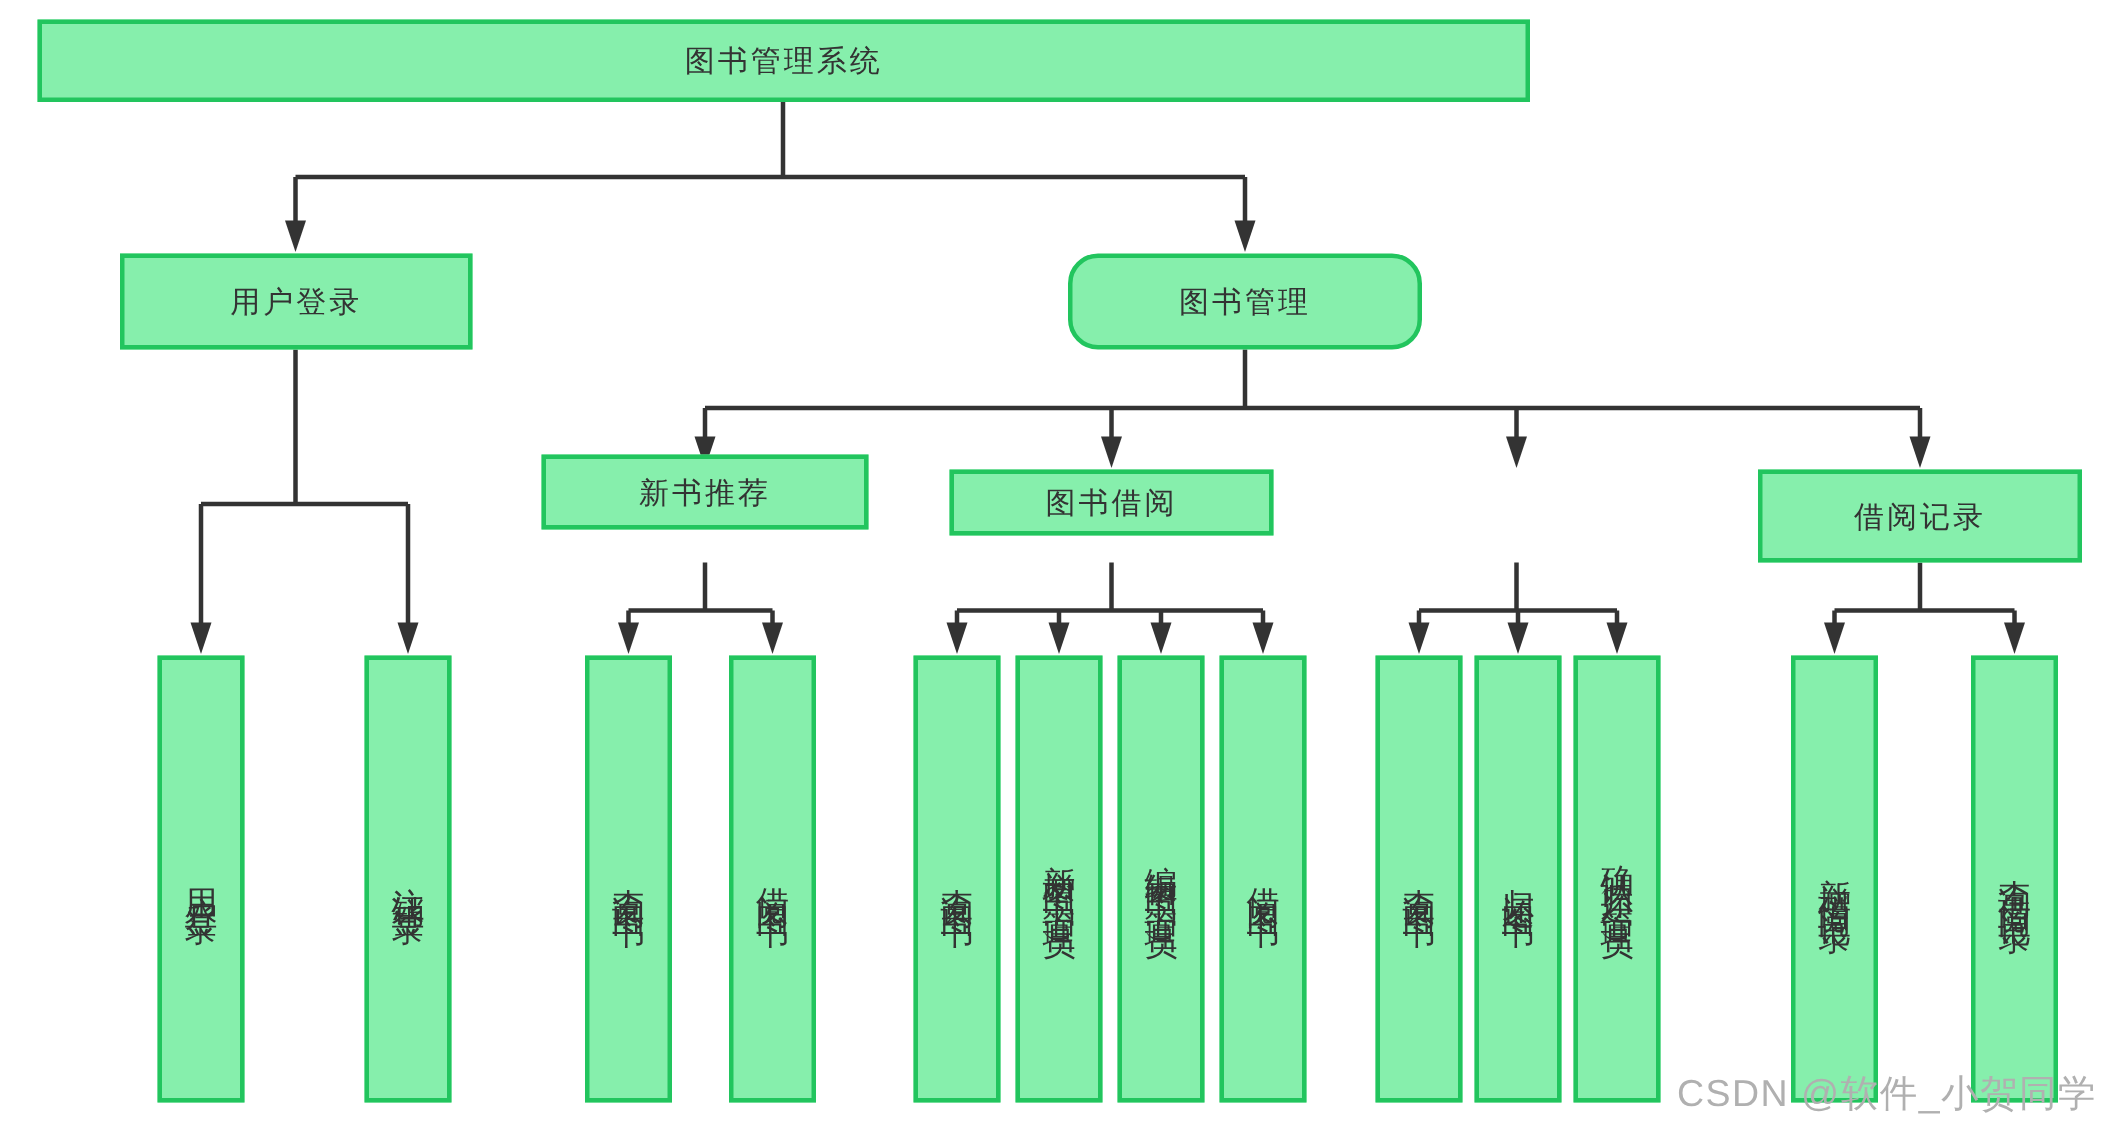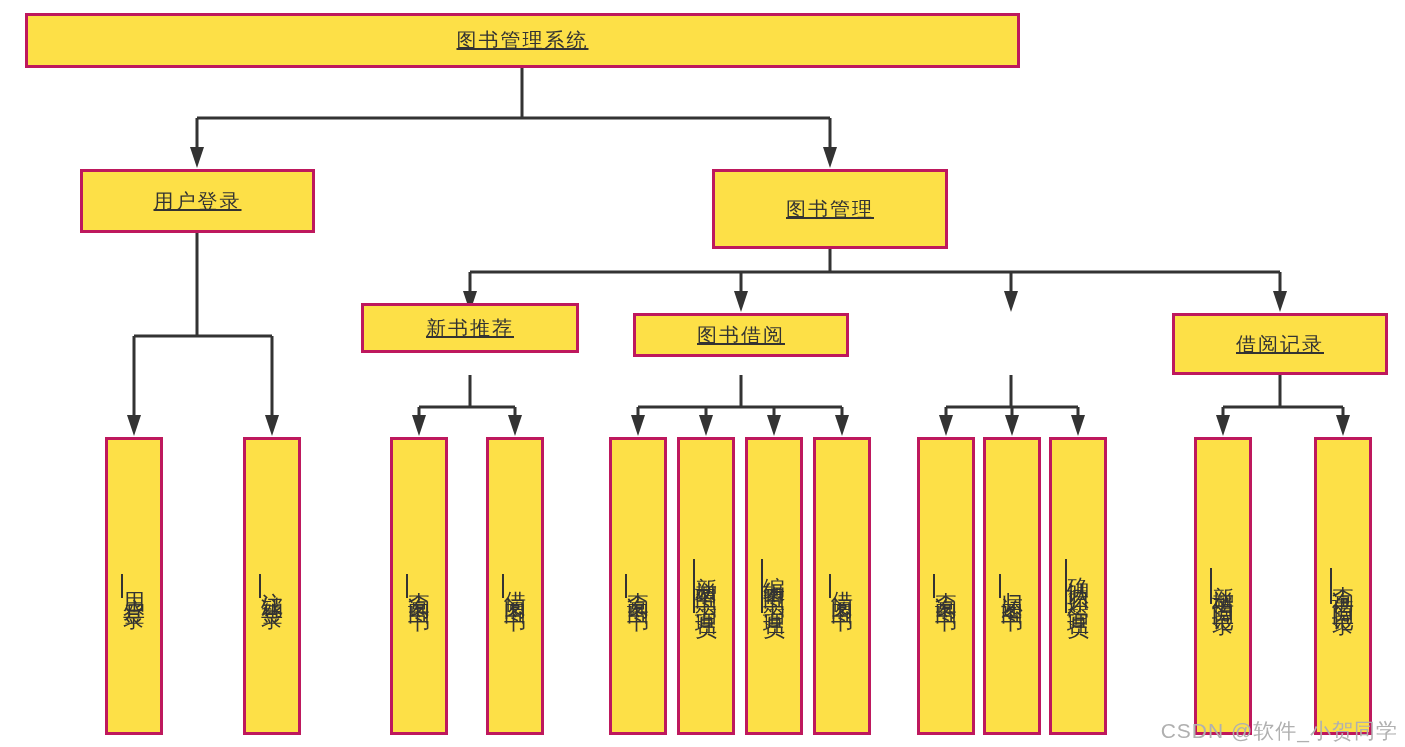--- a/index.html
+++ b/index.html
@@ -17,29 +17,28 @@
   }
   #connectors {
     position: absolute;
     left: 0; top: 0;
     width: 1405px;
     height: 747px;
     z-index: 1;
   }
   .box {
     position: absolute;
-    background: #fde047;
-    border: 3px solid #be185d;
+    background: #86efac;
+    border: 3px solid #22c55e;
     box-sizing: border-box;
     display: flex;
     align-items: center;
     justify-content: center;
     color: #333333;
     z-index: 2;
-    text-decoration: underline;
   }
   .h-box {
     font-size: 20px;
     letter-spacing: 2px;
     white-space: nowrap;
   }
   .leaf {
     width: 58px;
     height: 298px;
     top: 437px;
@@ -49,21 +48,21 @@
     text-orientation: mixed;
     font-size: 22px;
     letter-spacing: 6px;
     line-height: 1;
     color: #333333;
   }
   .watermark {
     position: absolute;
     right: 7px;
     bottom: 2px;
-    font-size: 21px;
+    font-size: 25px;
     letter-spacing: 1px;
     color: #b0b0b0;
     z-index: 5;
     white-space: nowrap;
     margin-top: 17px;
   }
 </style>
 </head>
 <body>
 
@@ -108,21 +107,21 @@
       <polygon points="1012,436 1005,415 1019,415"></polygon>
       <polygon points="1078,436 1071,415 1085,415"></polygon>
       <polygon points="1223,436 1216,415 1230,415"></polygon>
       <polygon points="1343,436 1336,415 1350,415"></polygon>
     </g>
   </svg>
 
   <div class="box h-box" style="left:25px; top:13px; width:995px; height:55px;">图书管理系统</div>
 
   <div class="box h-box" style="left:80px; top:169px; width:235px; height:64px;">用户登录</div>
-  <div class="box h-box" style="left:712px; top:169px; width:236px; height:80px;">图书管理</div>
+  <div class="box h-box" style="left:712px; top:169px; width:236px; height:64px;border-radius:20px;">图书管理</div>
 
   <div class="box h-box" style="left:361px; top:303px; width:218px; height:50px;">新书推荐</div>
   <div class="box h-box" style="left:633px; top:313px; width:216px; height:44px;">图书借阅</div>
   <div class="box h-box" style="left:1172px; top:313px; width:216px; height:62px;">借阅记录</div>
 
   <div class="box leaf" style="left:105px;">
     <span class="vtext">用户登录</span>
   </div>
   <div class="box leaf" style="left:243px;">
     <span class="vtext">注销登录</span>

